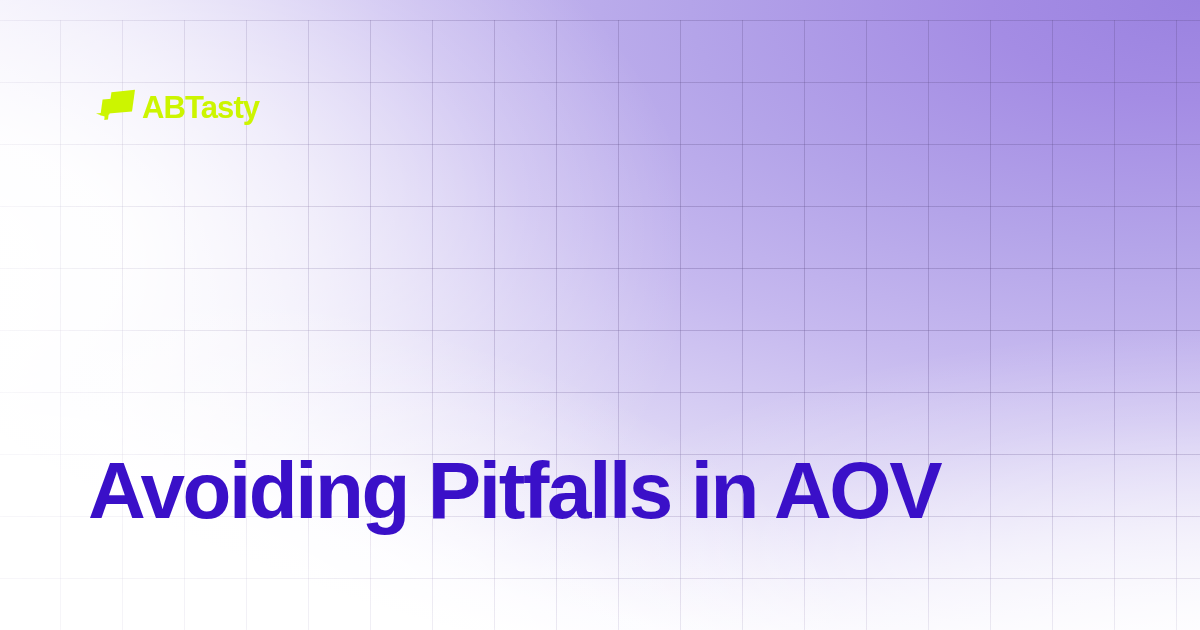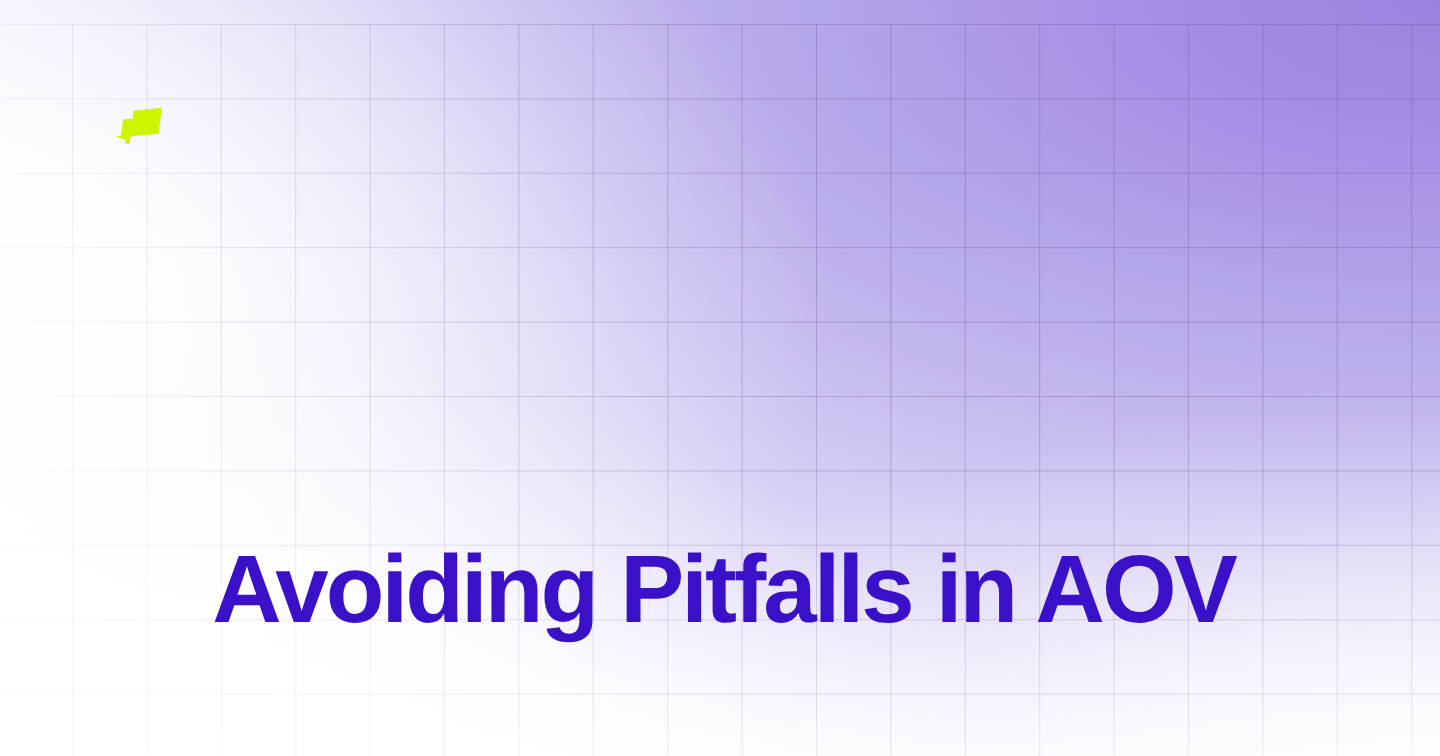--- a/index.html
+++ b/index.html
@@ -150,40 +150,41 @@
     top: 258px;
     width: 1030px;
     font-family: "Liberation Sans", sans-serif;
     font-size: 80px;
     font-weight: bold;
     line-height: 93px;
     letter-spacing: -2.4px;
     color: #3A10C8;
     white-space: pre-wrap;
   }
-  .headline-line { display: block; text-align: center; }
+  .headline-line { display: block; }
 </style>
 </head>
 <body>
 
 <div id="card">
 
   <div class="bg-base"></div>
   <div class="bg-white-tl"></div>
   <div class="bg-white-bl"></div>
   <div class="bg-white-br"></div>
   <div class="bg-grid"></div>
   <div class="bg-grid-2"></div>
 
   <div class="logo">
     <svg class="logo-mark" viewBox="0 0 46 34" aria-hidden="true">
       <path d="M17.4 3.2 L41.0 0.8 L38.0 22.4 L14.6 24.6 Z" fill="#CCF500"></path>
       <path d="M8.6 10.6 L17.6 9.7 L15.4 25.5 L6.4 26.4 Z" fill="#CCF500"></path>
       <path d="M2.0 24.4 L14.9 23.2 L14.0 30.6 L10.3 30.9 L10.6 27.6 Z" fill="#CCF500"></path>
     </svg>
+    <span class="logo-word">ABTasty</span>
   </div>
 
   <div class="headline">
     <span class="headline-line">Avoiding Pitfalls in AOV</span>
     
     
   </div>
 
 </div>
 

